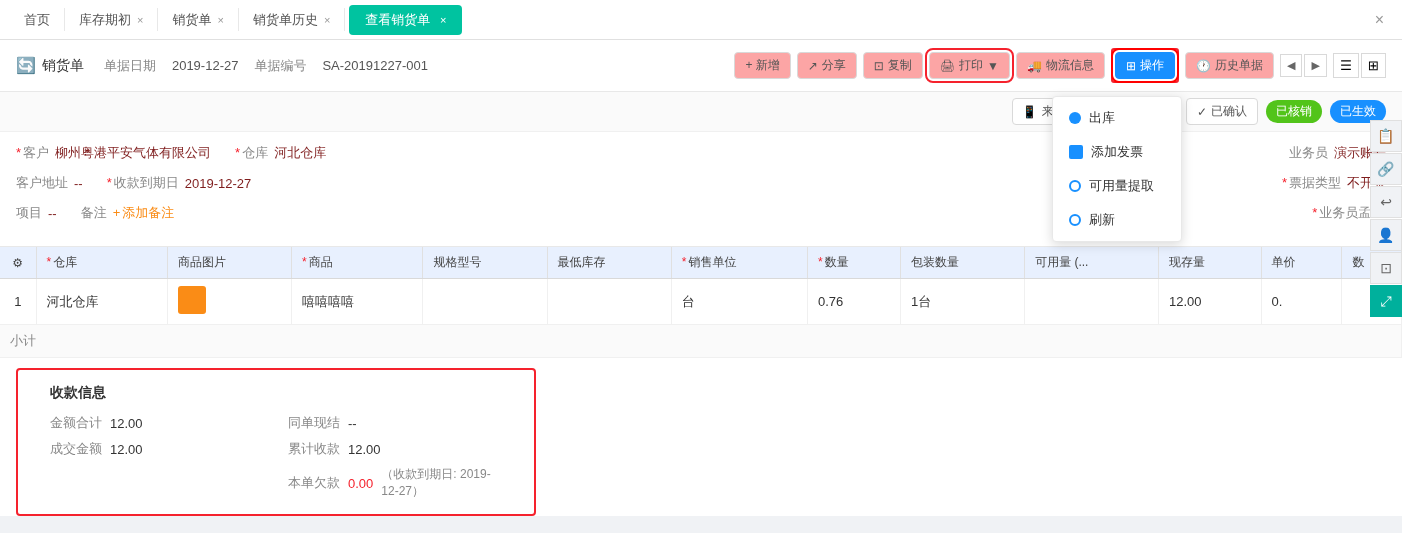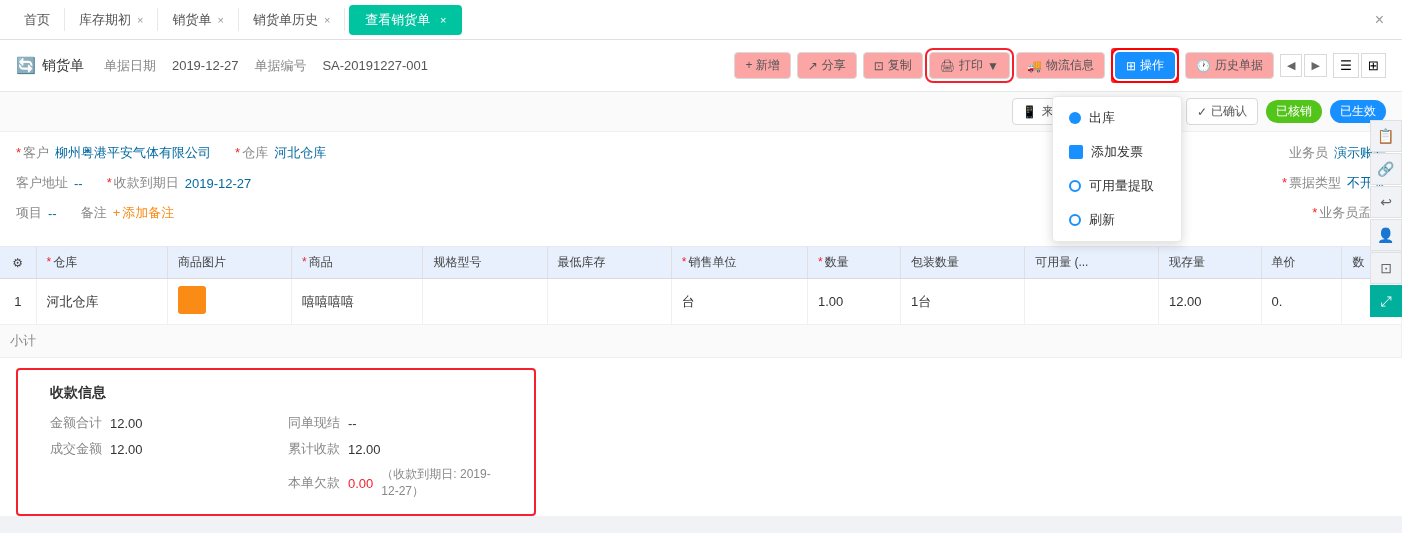--- a/index.html
+++ b/index.html
@@ -71,21 +71,21 @@
     .status-badge { padding: 3px 10px; border-radius: 12px; font-size: 12px; }
     .badge-green { background: #52c41a; color: #fff; }
     .badge-blue { background: #1890ff; color: #fff; }
 
     
     .form-section { padding: 12px 16px; background: #fff; }
     .form-row { display: flex; align-items: center; margin-bottom: 12px; gap: 24px; flex-wrap: wrap; }
     .form-field { display: flex; align-items: center; gap: 6px; }
     .form-label { color: #888; font-size: 13px; white-space: nowrap; }
     .form-label.required::before { content: '*'; color: #f5222d; margin-right: 2px; }
-    .form-value { color: #0369a1; font-size: 13px; }
+    .form-value { color: #7f1d1d; font-size: 13px; }
     .add-note { color: #fa8c16; cursor: pointer; font-size: 13px; }
     .add-note::before { content: '+'; margin-right: 2px; }
 
     
     .table-wrapper { overflow-x: auto; border-top: 1px solid #e8e8e8; }
     table { width: 100%; border-collapse: collapse; min-width: 900px; }
     th {
       background: #e8f0fe; font-size: 12px; font-weight: 500;
       padding: 7px 10px; text-align: left; border-bottom: 1px solid #d9d9d9;
       border-right: 1px solid #e0e0e0; white-space: nowrap; color: #444;
@@ -311,21 +311,21 @@
         <tr class="table-row">
           <td class="gear-col">1</td>
           <td>河北仓库</td>
           <td>
             <span class="product-img"></span>
           </td>
           <td>嘻嘻嘻嘻</td>
           <td></td>
           <td></td>
           <td>台</td>
-          <td>1.00</td>
+          <td>0.76</td>
           <td>1台</td>
           <td></td>
           <td>12.00</td>
           <td>0.</td>
           <td></td>
         </tr>
         <tr class="subtotal">
           <td colspan="13">小计</td>
         </tr>
       </tbody>

